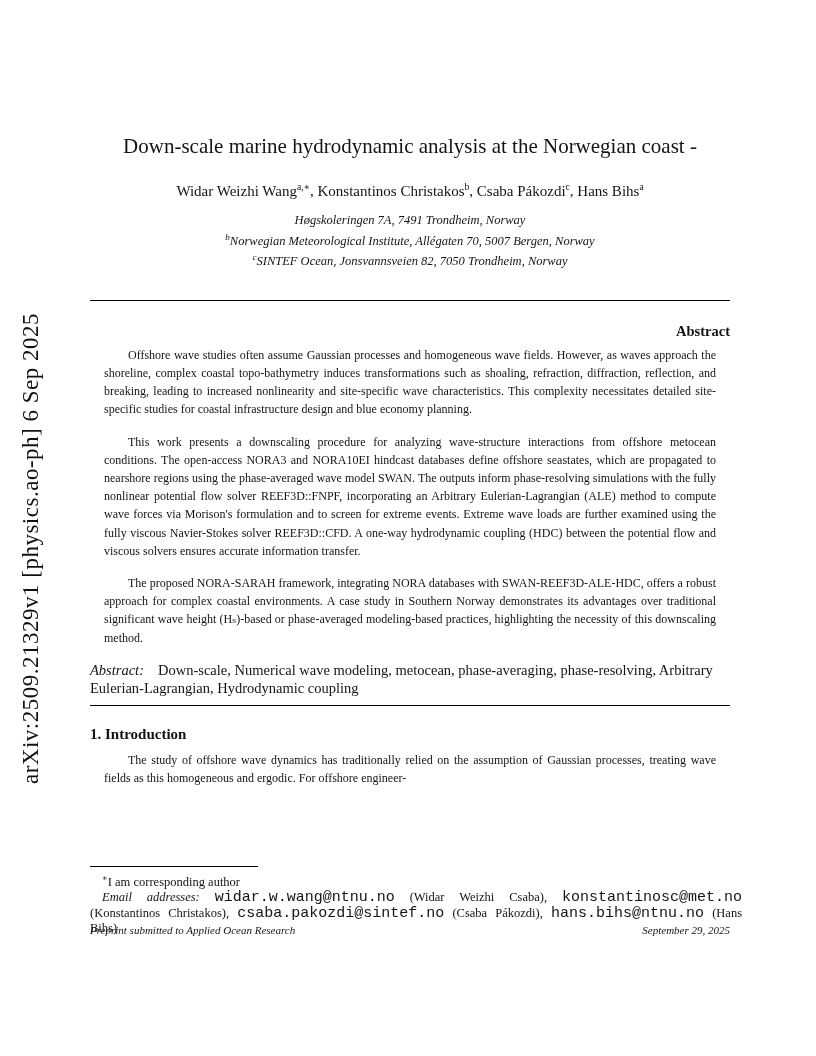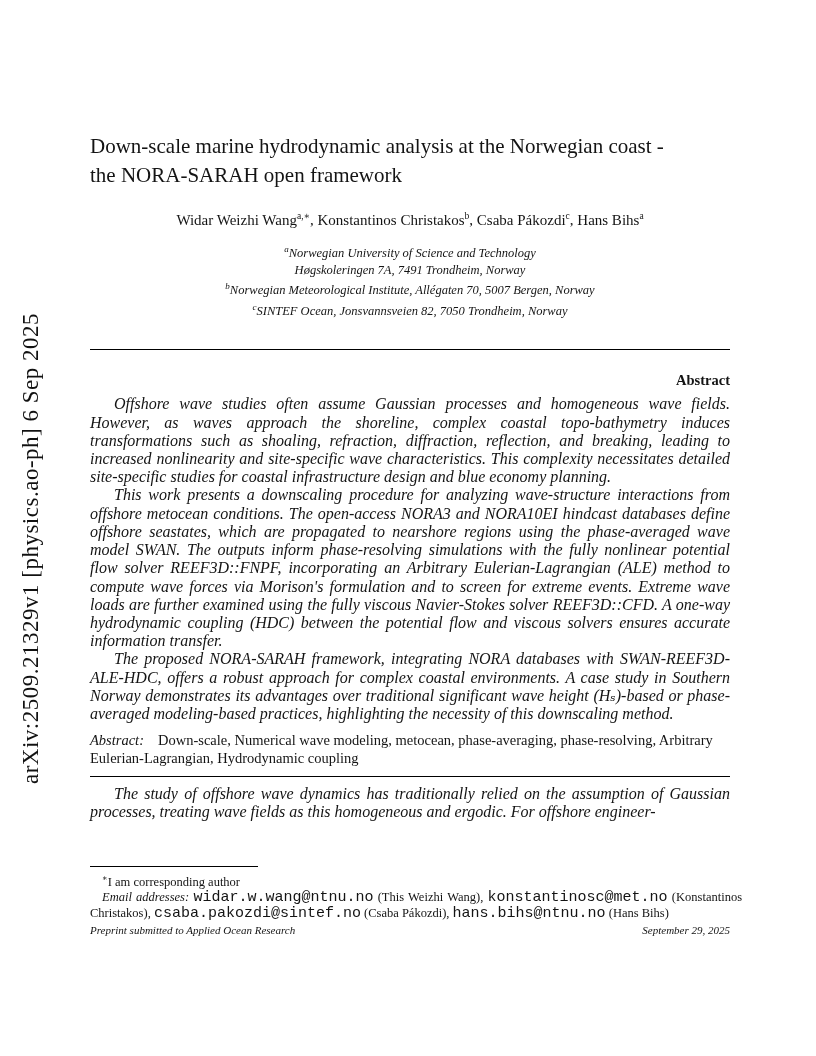--- a/index.html
+++ b/index.html
@@ -32,20 +32,21 @@
     left: 90px;
     right: 86px;
     top: 0;
   }
 
   .title {
     margin: 132px 0 0 0;
     font-size: 21px;
     font-weight: normal;
     line-height: 29px;
+    text-align: center;
   }
   .title .title-line { display: block; }
 
   .authors {
     margin-top: 20px;
     text-align: center;
     font-size: 15px;
   }
   .authors sup { font-size: 9.5px; }
 
@@ -64,26 +65,25 @@
   .rule.bottom { margin-top: 8px; }
 
   .abstract-heading {
     margin-top: 22px;
     font-size: 14.5px;
     font-weight: bold;
     text-align: right;
   }
 
   .para {
-    margin: 0;
-    font-size: 16px;
+    margin: 14px;
+    font-size: 12px;
     line-height: 18.2px;
     text-align: justify;
     text-indent: 24px;
-    font-style: italic;
   }
   .para.first { margin-top: 6px; }
 
   .keywords {
     margin: 8px 0 0 0;
     font-size: 14.5px;
     line-height: 18.2px;
     text-align: left;
   }
   .kw-label { font-style: italic; margin-right: 14px; }
@@ -135,53 +135,52 @@
 <body>
 
 <div class="page">
 
   <div class="arxiv-watermark">arXiv:2509.21329v1  [physics.ao-ph]  6 Sep 2025</div>
 
   <div class="content">
 
     <h1 class="title">
         <span class="title-line">Down-scale marine hydrodynamic analysis at the Norwegian coast -</span>
-        <span class="title-line">the NORA-SARAH open framework</span>
       </h1>
 
     <div class="authors"><span>Widar Weizhi Wang</span><sup>a,∗</sup><span>, Konstantinos Christakos</span><sup>b</sup><span>, Csaba Pákozdi</span><sup>c</sup><span>, Hans Bihs</span><sup>a</sup></div>
 
     <div class="affiliations">
-      <div class="affil-line"><sup>a</sup><span>Norwegian University of Science and Technology</span></div>
       <div class="affil-line"><span>Høgskoleringen 7A, 7491 Trondheim, Norway</span></div>
       <div class="affil-line"><sup>b</sup><span>Norwegian Meteorological Institute, Allégaten 70, 5007 Bergen, Norway</span></div>
       <div class="affil-line"><sup>c</sup><span>SINTEF Ocean, Jonsvannsveien 82, 7050 Trondheim, Norway</span></div>
     </div>
 
     <div class="rule top"></div>
 
     <div class="abstract-heading">Abstract</div>
 
     <p class="para first">Offshore wave studies often assume Gaussian processes and homogeneous wave fields. However, as waves approach the shoreline, complex coastal topo-bathymetry induces transformations such as shoaling, refraction, diffraction, reflection, and breaking, leading to increased nonlinearity and site-specific wave characteristics. This complexity necessitates detailed site-specific studies for coastal infrastructure design and blue economy planning.</p>
     <p class="para">This work presents a downscaling procedure for analyzing wave-structure interactions from offshore metocean conditions. The open-access NORA3 and NORA10EI hindcast databases define offshore seastates, which are propagated to nearshore regions using the phase-averaged wave model SWAN. The outputs inform phase-resolving simulations with the fully nonlinear potential flow solver REEF3D::FNPF, incorporating an Arbitrary Eulerian-Lagrangian (ALE) method to compute wave forces via Morison's formulation and to screen for extreme events. Extreme wave loads are further examined using the fully viscous Navier-Stokes solver REEF3D::CFD. A one-way hydrodynamic coupling (HDC) between the potential flow and viscous solvers ensures accurate information transfer.</p>
     <p class="para">The proposed NORA-SARAH framework, integrating NORA databases with SWAN-REEF3D-ALE-HDC, offers a robust approach for complex coastal environments. A case study in Southern Norway demonstrates its advantages over traditional significant wave height (Hₛ)-based or phase-averaged modeling-based practices, highlighting the necessity of this downscaling method.</p>
 
     <p class="keywords"><span class="kw-label">Abstract:</span><span>Down-scale, Numerical wave modeling, metocean, phase-averaging, phase-resolving, Arbitrary Eulerian-Lagrangian, Hydrodynamic coupling</span></p>
 
     <div class="rule bottom"></div>
 
+    <h2 class="section-heading">1. Introduction</h2>
 
     <p class="para intro">The study of offshore wave dynamics has traditionally relied on the assumption of Gaussian processes, treating wave fields as this homogeneous and ergodic. For offshore engineer-</p>
 
   </div>
 
   <div class="footnote-area">
     <div class="footnote-rule"></div>
     <p class="footnote"><sup>∗</sup><span>I am corresponding author</span></p>
-    <p class="footnote"><span class="em-label">Email addresses: </span><span class="mono">widar.w.wang@ntnu.no</span><span> (This Weizhi Wang), </span><span class="mono">konstantinosc@met.no</span><span> (Konstantinos Christakos), </span><span class="mono">csaba.pakozdi@sintef.no</span><span> (Csaba Pákozdi), </span><span class="mono">hans.bihs@ntnu.no</span><span> (Hans Bihs)</span></p>
+    <p class="footnote"><span class="em-label">Email addresses: </span><span class="mono">widar.w.wang@ntnu.no</span><span> (Widar Weizhi Csaba), </span><span class="mono">konstantinosc@met.no</span><span> (Konstantinos Christakos), </span><span class="mono">csaba.pakozdi@sintef.no</span><span> (Csaba Pákozdi), </span><span class="mono">hans.bihs@ntnu.no</span><span> (Hans Bihs)</span></p>
   </div>
 
   <div class="footer">
     <span class="footer-left">Preprint submitted to Applied Ocean Research</span>
     <span class="footer-right">September 29, 2025</span>
   </div>
 
 </div>
 
 </body></html>

